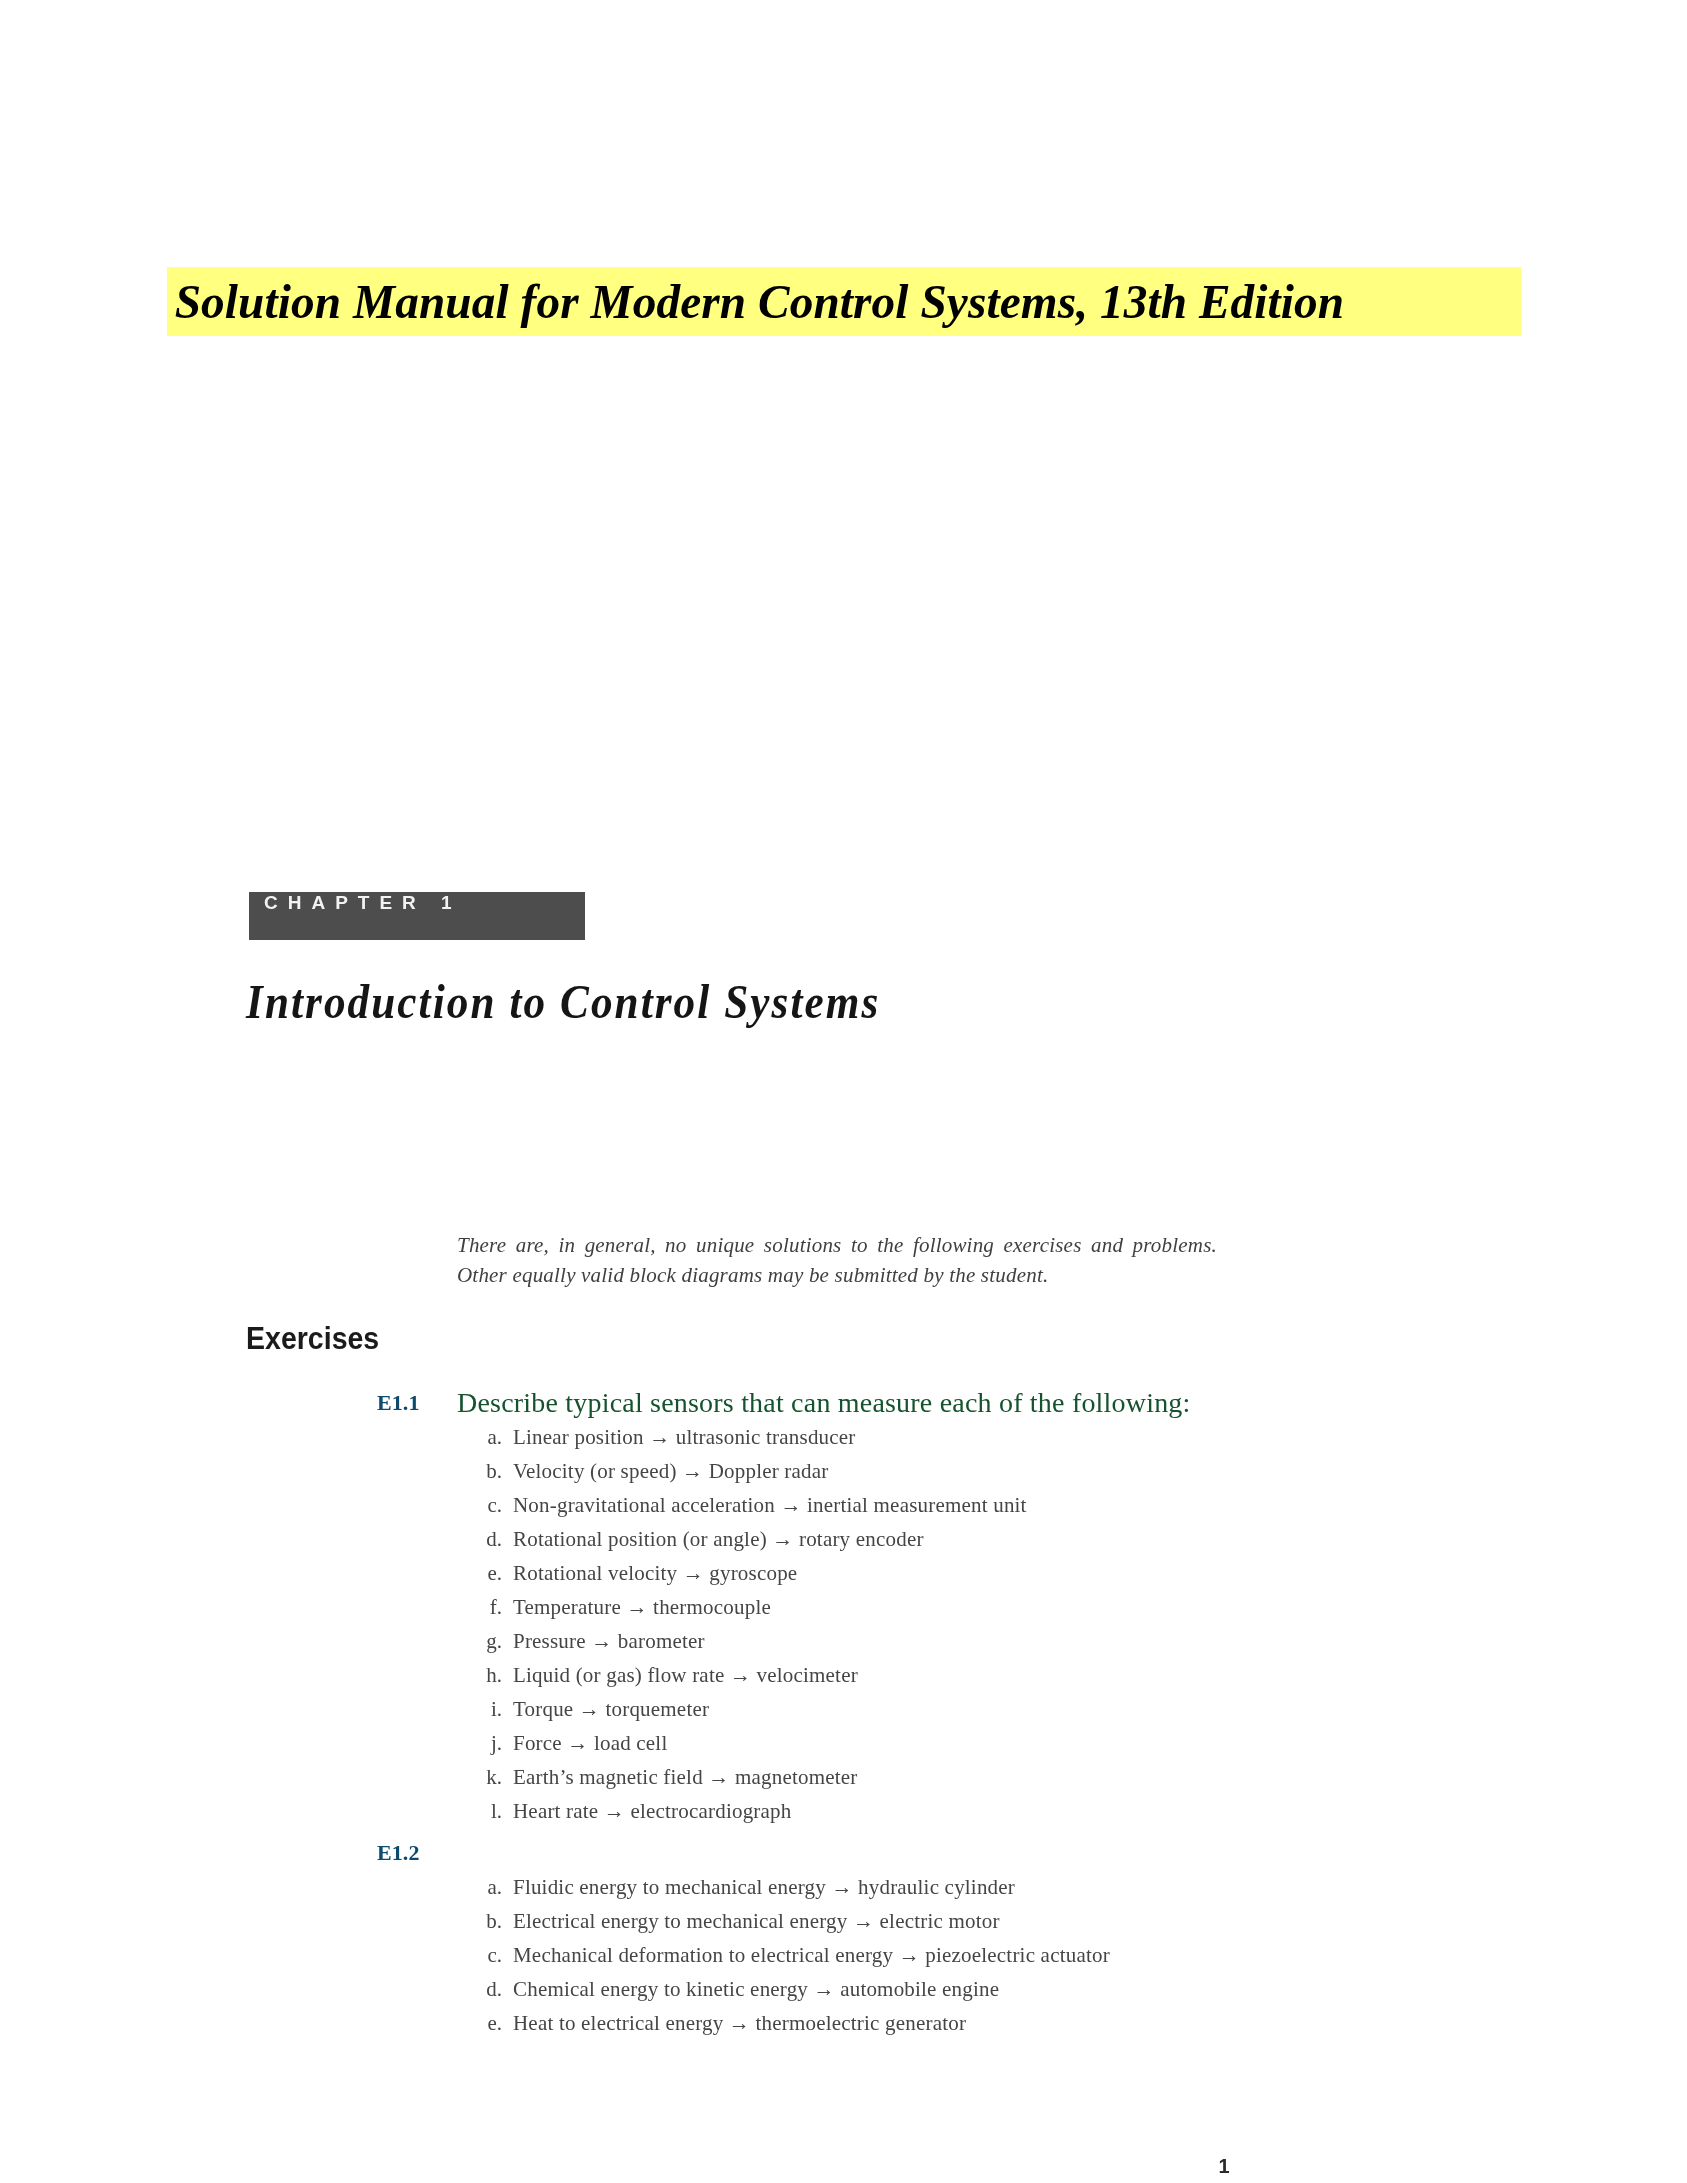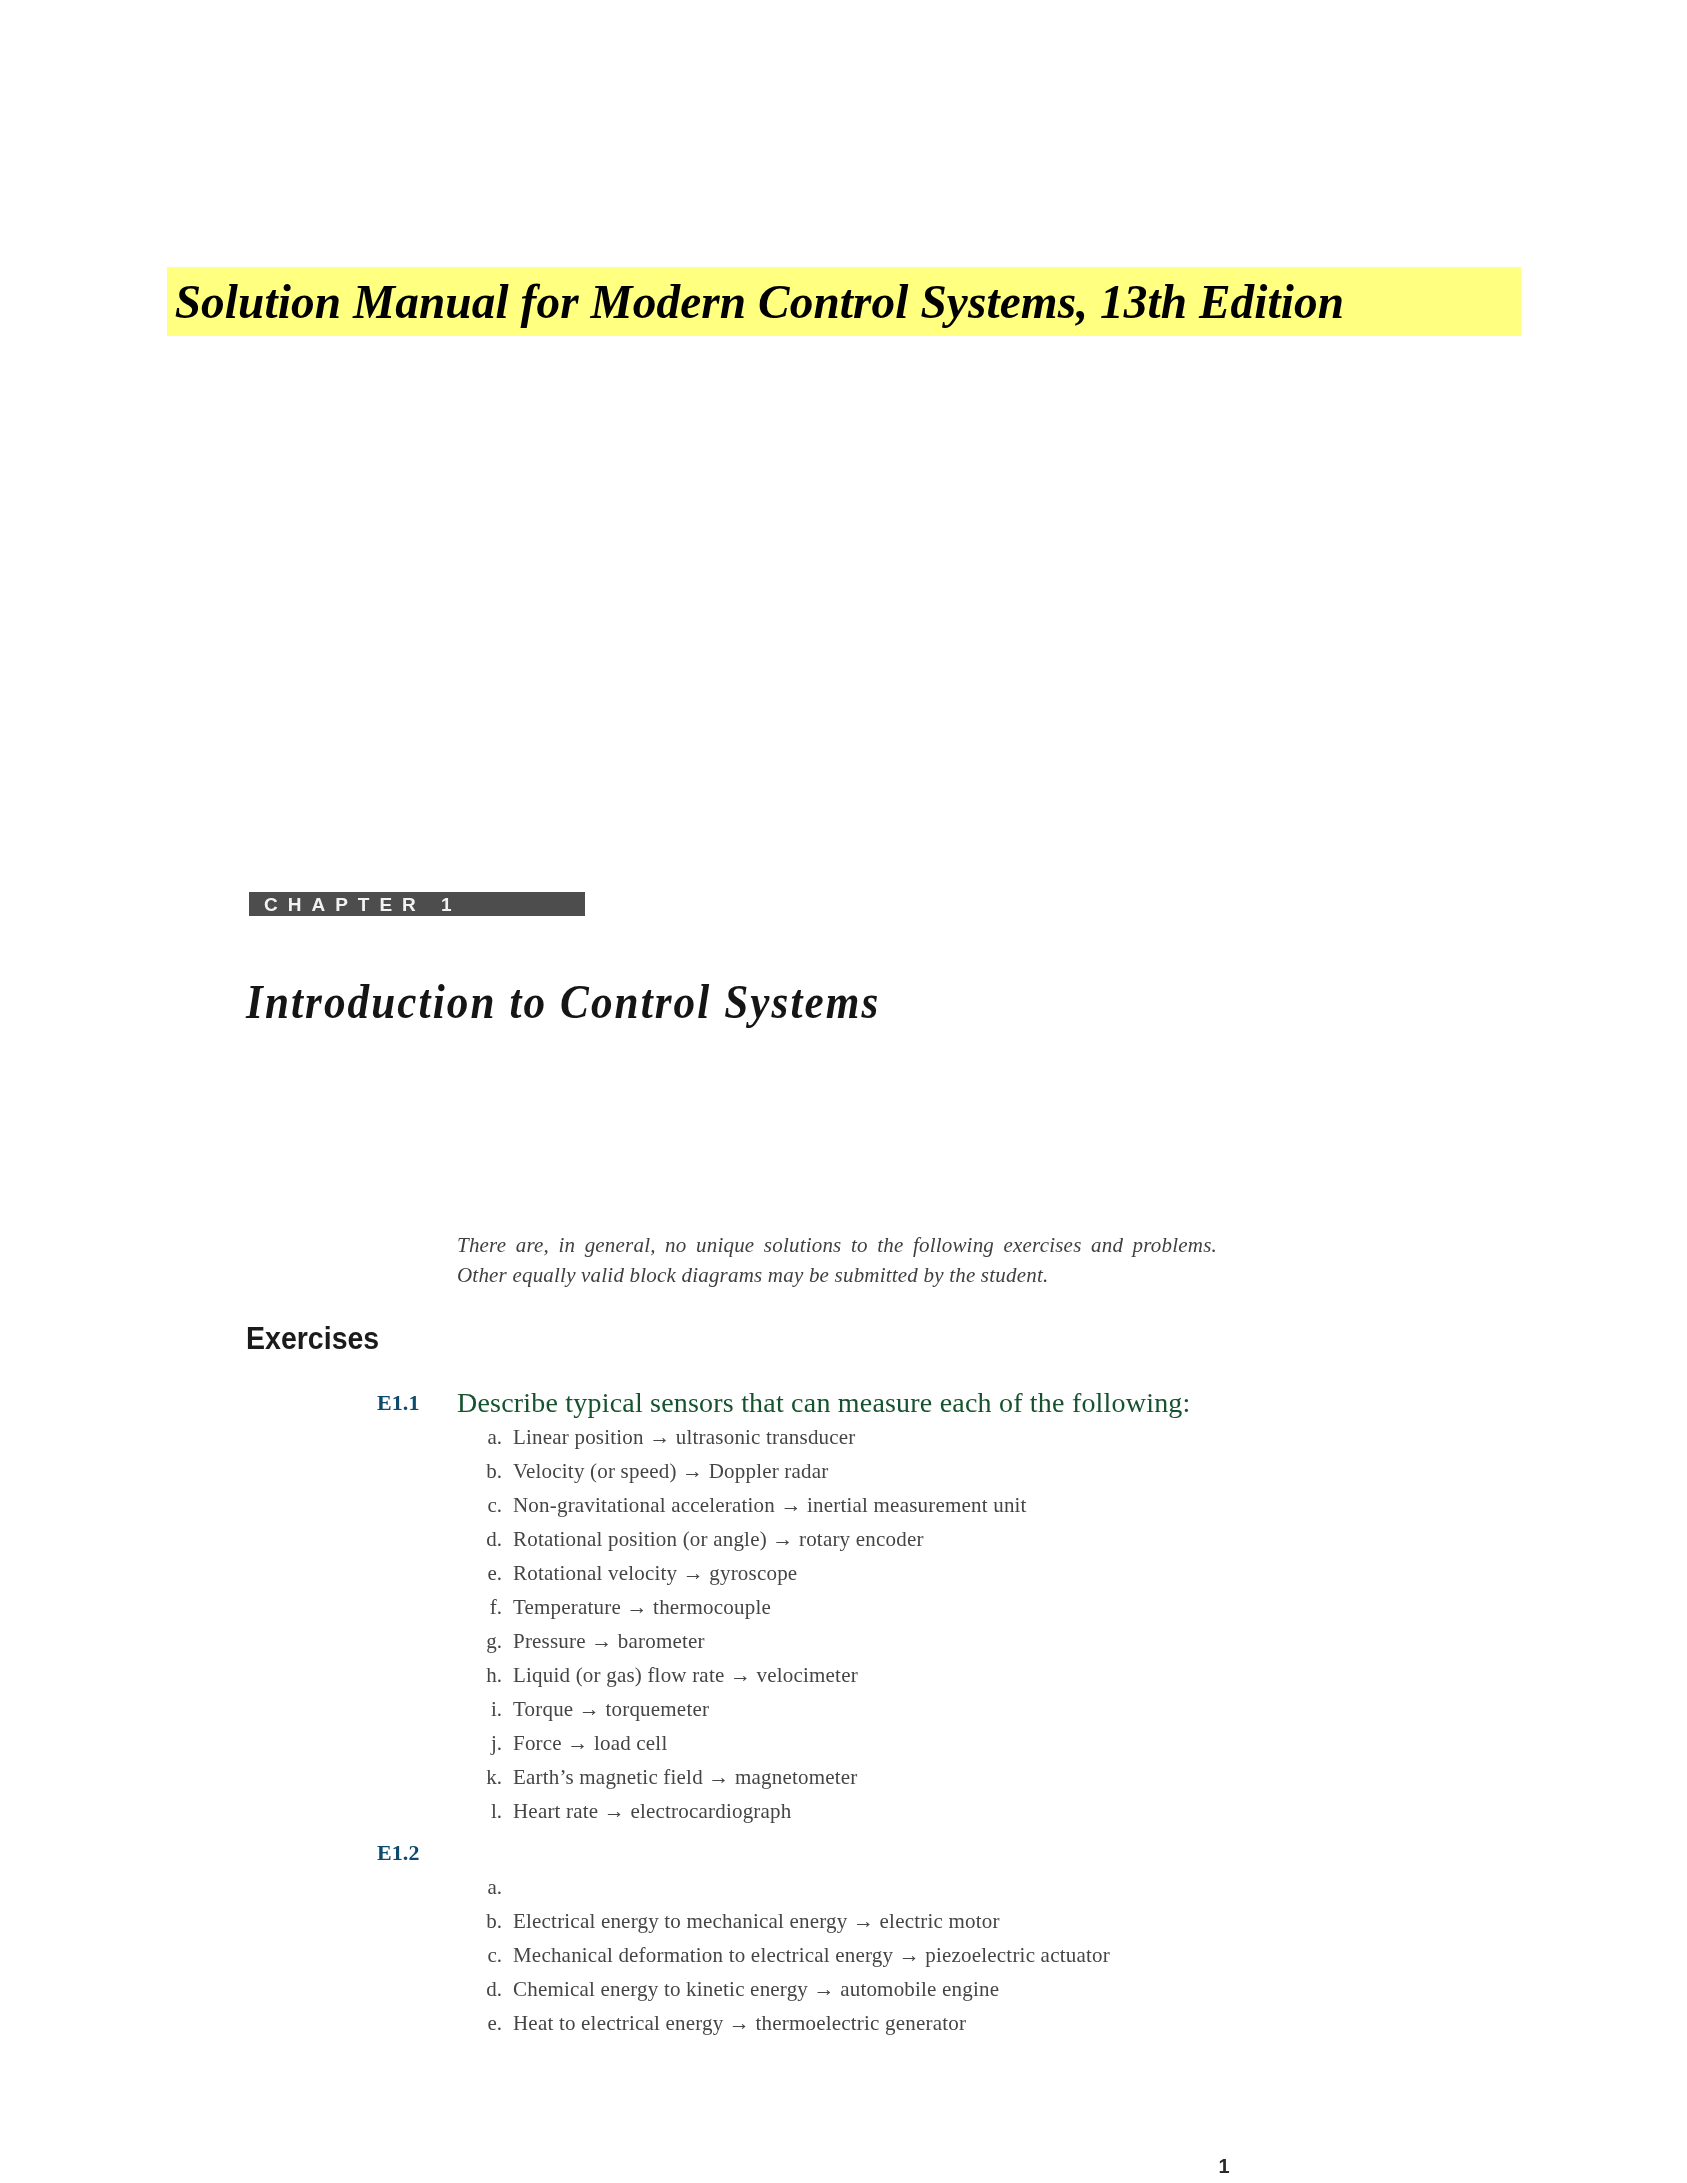--- a/index.html
+++ b/index.html
@@ -47,24 +47,24 @@
     padding-left: 8px;
     white-space: nowrap;
   }
 
   
   .chapter-badge {
     position: absolute;
     left: 249px;
     top: 892px;
     width: 336px;
-    height: 24px;
+    height: 48px;
     background: #4d4d4d;
     display: flex;
-    align-items: flex-end;
+    align-items: flex-start;
   }
   .chapter-badge-text {
     font-family: "Liberation Sans", "DejaVu Sans", sans-serif;
     font-weight: bold;
     font-size: 19px;
     letter-spacing: 10px;
     color: #f2f2f2;
     padding-left: 15px;
     white-space: nowrap;
   }
@@ -276,20 +276,21 @@
       </ul>
     </div>
 
     <div class="exercise">
       <div class="exercise-head">
         <span class="exercise-id">E1.2</span>
       </div>
       <ul class="sub-items">
         <li class="sub-item">
           <span class="sub-letter">a.</span>
+          <span class="sub-text">Fluidic energy to mechanical energy → hydraulic cylinder</span>
         </li>
         <li class="sub-item">
           <span class="sub-letter">b.</span>
           <span class="sub-text">Electrical energy to mechanical energy → electric motor</span>
         </li>
         <li class="sub-item">
           <span class="sub-letter">c.</span>
           <span class="sub-text">Mechanical deformation to electrical energy → piezoelectric actuator</span>
         </li>
         <li class="sub-item">

